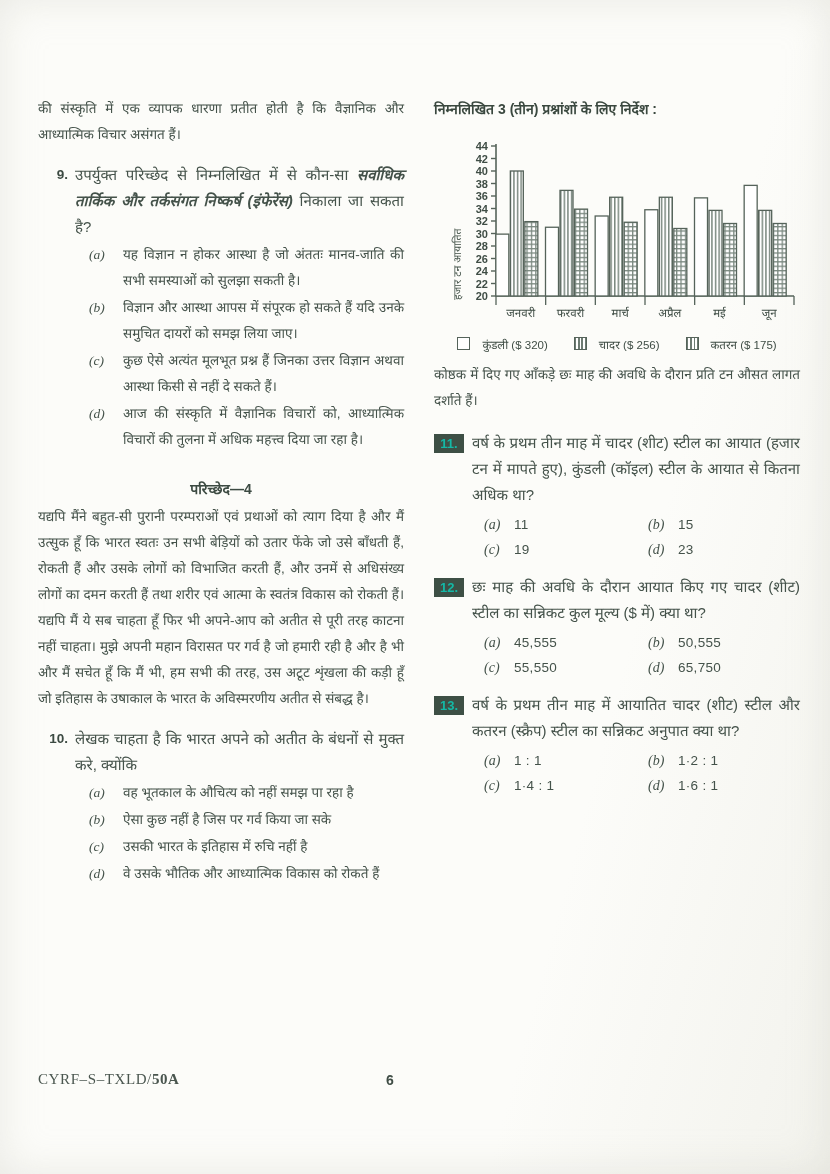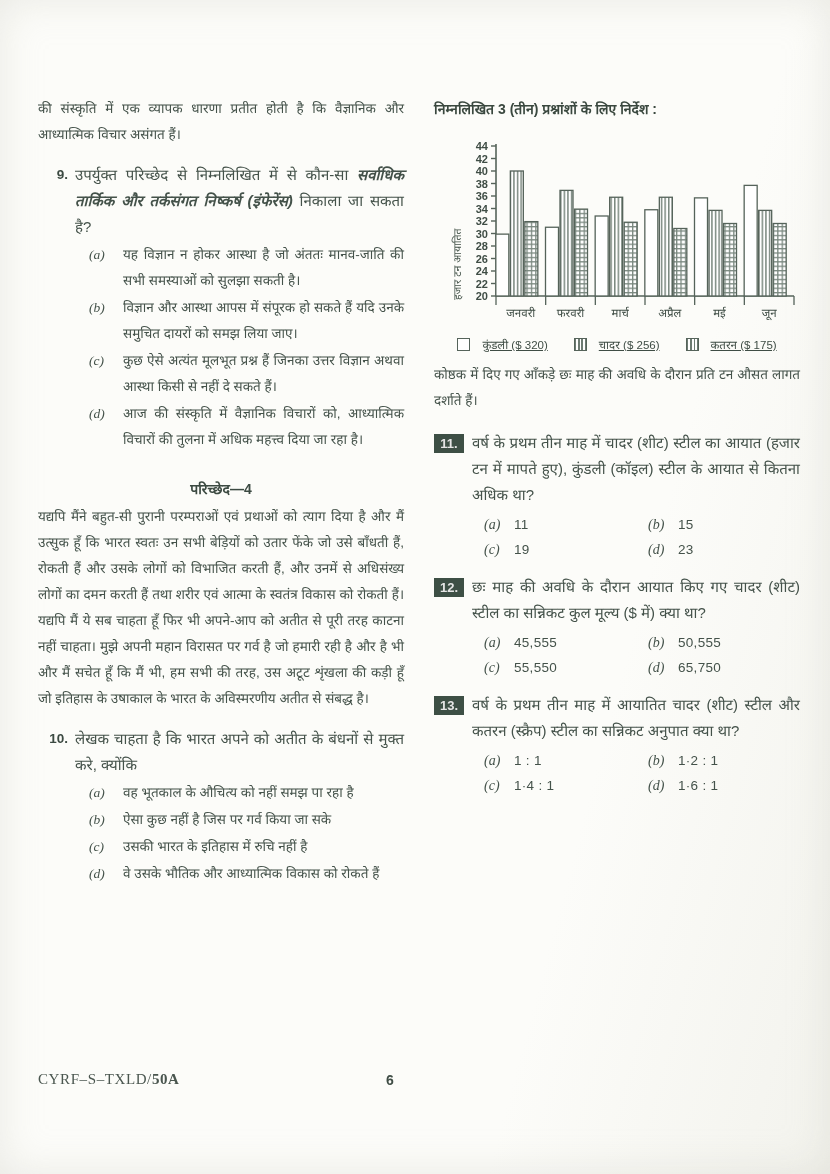--- a/index.html
+++ b/index.html
@@ -92,41 +92,41 @@
     margin-top:10px;
   }
 
   
   .chart-wrap{ margin:16px 0 0 0; position:relative; height:195px; }
   .legend{
     display:flex; justify-content:center; gap:26px;
     font-family:"Liberation Sans",sans-serif;
     font-size:11.5px; color:#3f4d45; margin-top:4px; align-items:center;
   }
-  .legend-item{display:flex;align-items:center;gap:12px;text-decoration:underline;}
+  .legend-item{display:flex;gap:12px;}
   .swatch{width:11px;height:11px;border:1.3px solid #55635a;display:inline-block;}
   .sw-plain{background:#fff;}
   .sw-vert{
     background:
       repeating-linear-gradient(90deg,#6d7b72 0 1.4px,#fff 1.4px 3.2px);
   }
   .sw-grid{
     background:
       repeating-linear-gradient(90deg,#6d7b72 0 1.2px,#fff 1.2px 3.4px),
       repeating-linear-gradient(0deg,#6d7b72 0 1.2px,#fff 1.2px 3.4px);
   }
   .note{
     font-family:"Liberation Sans",sans-serif;
     font-size:13.5px;line-height:26px;text-align:justify;color:#44524a;
     margin-top:10px;
   }
 
   .qnum-box{
     flex:0 0 30px; width:30px; height:19px;
-    background:#3d4f45; color:#e5e5e5;
+    background:#3d4f45; color:#14b8a6;
     font-family:"Liberation Sans",sans-serif;
     font-weight:bold;font-size:13px;
     display:flex;align-items:center;justify-content:center;
     margin-top:4px; margin-right:8px;
   }
   .q-right{ display:flex; margin-top:16px; }
 
   .opts2{margin-top:7px;}
   .opt2row{display:flex; margin-top:9px;}
   .opt2{ width:50%; display:flex; }

